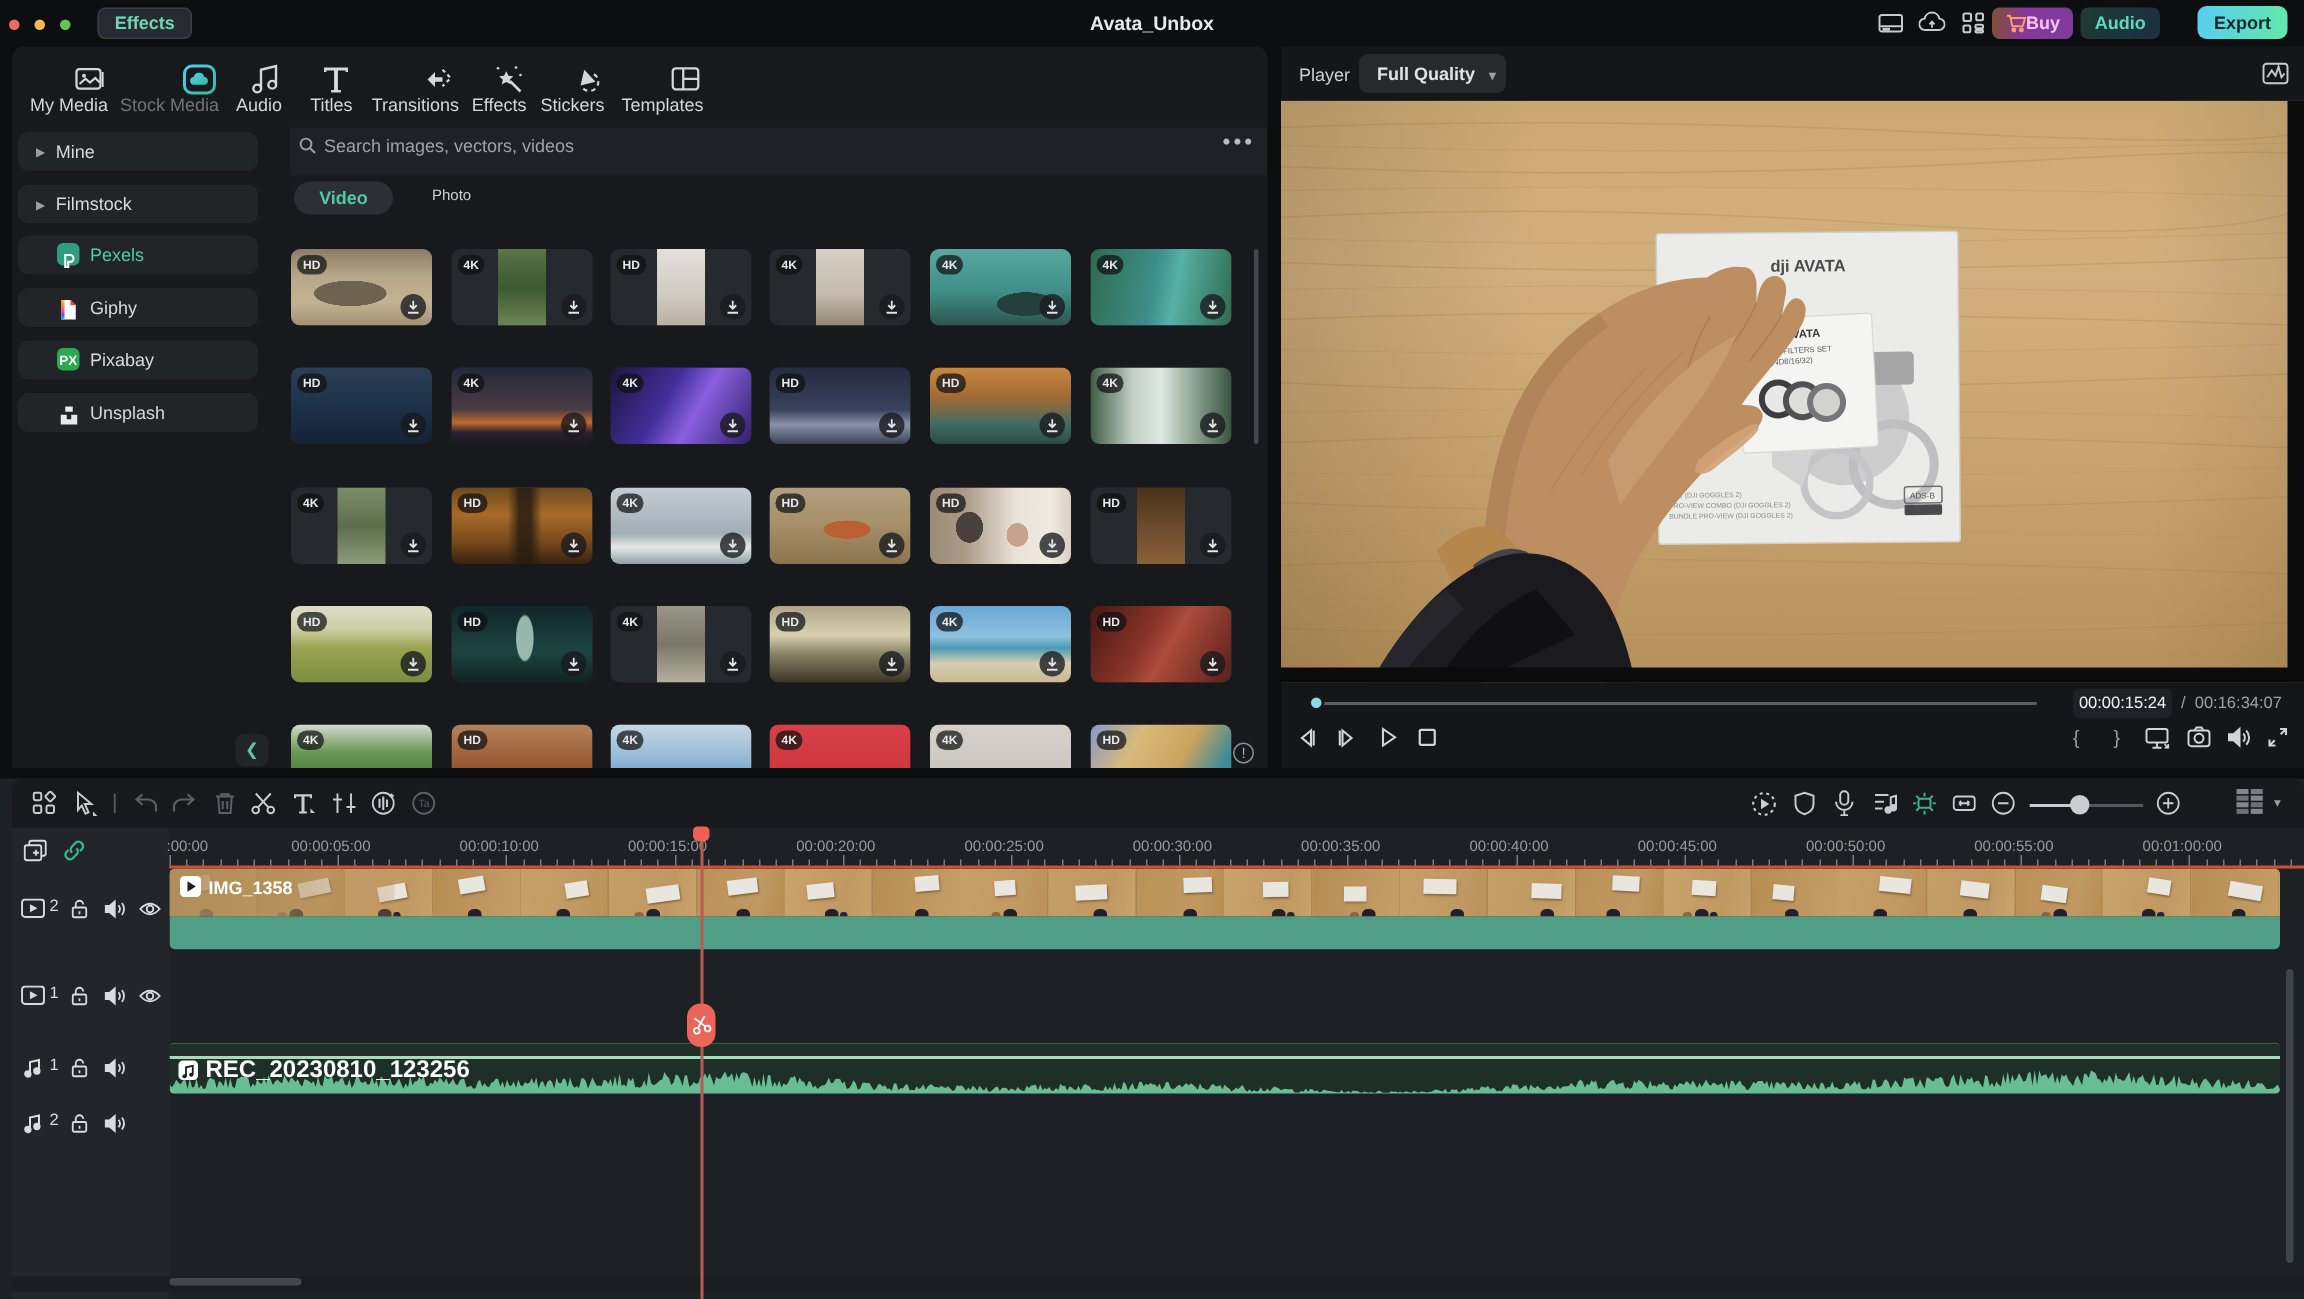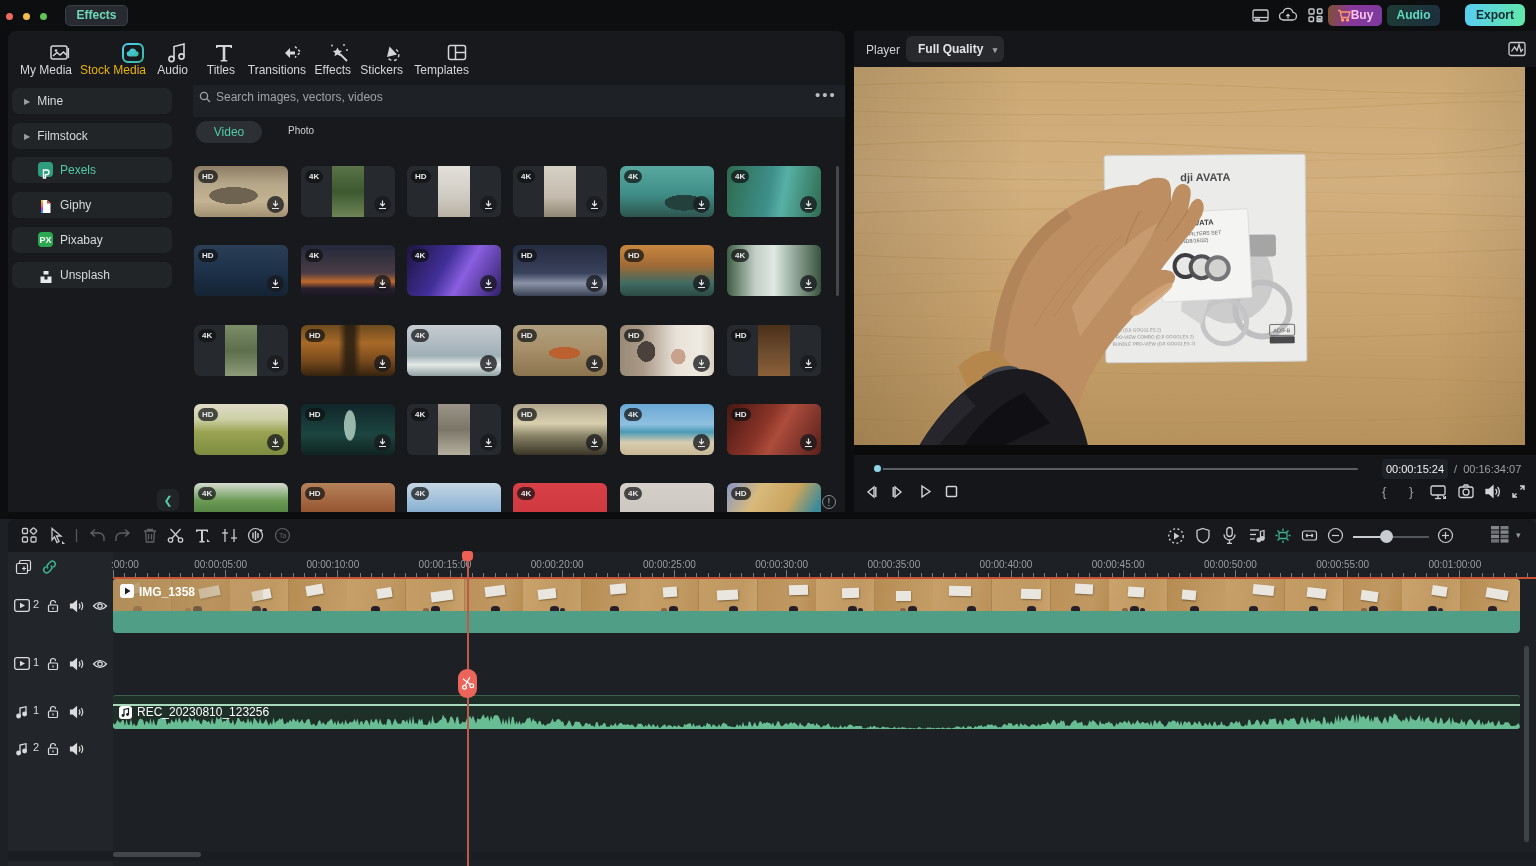--- a/index.html
+++ b/index.html
@@ -24,37 +24,37 @@
   color:#5fd9c0; font-size:12px; font-weight:bold; text-align:center; line-height:21px; }
 #exportbtn { position:absolute; left:1465px; top:4px; width:60px; height:22px; border-radius:6px;
   background:linear-gradient(100deg,#57cdf2,#62e8a8);
   color:#0e2a2e; font-size:12px; font-weight:bold; text-align:center; line-height:22px; }
 
 
 #leftpanel { position:absolute; left:8px; top:31px; width:837px; height:481px;
   background:#17191c; border-radius:8px 8px 0 0; overflow:hidden; }
 .tab { position:absolute; top:10px; text-align:right; color:#d4d6d9; font-size:12px; white-space:nowrap; }
 .tab .ic { height:22px; margin-bottom:0px; }
-.tab.sel { color:#eab308; }
+.tab.sel { color:#737373; }
 
 
 .pill { position:absolute; left:4px; width:160px; height:26px; background:#212528;
   border-radius:7px; color:#d7d9db; font-size:12px; line-height:26px; }
 .pill .arr { display:inline-block; margin:0 7px 0 12px; color:#9b9ea2; font-size:8px; vertical-align:1px;}
 .pill .lg { display:inline-block; width:15px; height:15px; border-radius:4px; margin:5px 7px 0 26px;
   vertical-align:top; text-align:center; }
 #collapse { position:absolute; left:149px; top:458px; width:22px; height:22px; border-radius:6px;
   background:#222528; color:#58c9a5; text-align:center; line-height:22px; font-size:11px; }
 
 
 #searchband { position:absolute; left:185px; top:54px; width:652px; height:32px; background:#1e2125; }
 #searchtxt { position:absolute; left:208px; top:59px; color:#9fa3a7; font-size:12px; }
 #dots { position:absolute; left:807px; top:55px; color:#b9bcbf; font-size:15px; letter-spacing:2px; }
 #videopill { position:absolute; left:188px; top:90px; width:66px; height:22px; background:#2c3034;
-  border-radius:11px; color:#4fcba5; font-size:12px; font-weight:normal; text-align:center; line-height:22px; }
+  border-radius:11px; color:#4fcba5; font-size:12px; font-weight:bold; text-align:center; line-height:22px; }
 #photolbl { position:absolute; left:280px; top:94px; color:#cdd0d3; font-size:10px; }
 
 .cell { position:absolute; width:94px; height:51px; background:#26292d; border-radius:6px; overflow:hidden; }
 .cell .img { position:absolute; inset:0; }
 .cell .port { position:absolute; top:0; bottom:0; left:31px; width:32px; }
 .badge { position:absolute; left:4px; top:4px; height:13px; padding:0 4px; border-radius:7px;
   background:rgba(15,16,18,0.72); color:#e8e9eb; font-size:8px; font-weight:bold; line-height:13px; z-index:3;}
 .dl { position:absolute; right:4px; bottom:4px; width:17px; height:17px; border-radius:50%;
   background:rgba(24,26,29,0.78); z-index:3; }
 .dl svg { position:absolute; left:3px; top:3px; }
@@ -85,32 +85,33 @@
 #playheadline { position:absolute; width:1.6px; top:33px; height:314px; background:#bd5a4c; z-index:8; }
 #playheadcap { position:absolute; top:32px; width:11px; height:10px; background:#ed6055; border-radius:3px 3px 4px 4px; z-index:9;}
 #scis { position:absolute; width:19px; height:29px; background:#ec655a; border-radius:9px; z-index:9; }
 #clip { position:absolute; left:113px; top:60px; width:1407px; height:54px; border-radius:4px; overflow:hidden; }
 #clipteal { position:absolute; left:0; top:32px; width:1407px; height:22px; background:#4f9e85; }
 #redline { position:absolute; left:113px; top:58px; width:1423px; height:2px; background:#cc5034; z-index:4;}
 #cliplabel { position:absolute; left:7px; top:5px; height:14px; color:#fff; font-weight:bold; font-size:12px; z-index:3;}
 #audioclip { position:absolute; left:113px; top:176px; width:1407px; height:34px; background:#1d2f27;
   border-radius:3px; border-top:1px solid #3f5f4d; overflow:hidden;}
 #audioline { position:absolute; left:0; top:8px; width:1407px; height:1.5px; background:#a8d8bd; }
-#audiolabel { position:absolute; left:6px; top:9px; color:#fff; font-weight:normal; font-size:12px; z-index:3;}
+#audiolabel { position:absolute; left:6px; top:9px; color:#fff; font-weight:bold; font-size:16px; z-index:3;}
 #vscroll { position:absolute; left:1524px; top:127px; width:5px; height:196px; background:#3f444b; border-radius:3px;}
 #hscroll { position:absolute; left:113px; top:333px; width:88px; height:5px; background:#43474c; border-radius:3px;}
 </style>
 </head>
 <body>
 <div id="stage">
 
 <div id="topbar">
   <div class="tl" style="left:6px;  background:#ee6a5f;"></div>
   <div class="tl" style="left:23px; background:#f5bd4f;"></div>
   <div class="tl" style="left:40px; background:#61c454;"></div>
+  <div id="apptitle">Avata_Unbox</div>
   <div id="importbtn">Effects</div>
   <svg class="topico" style="left:1252px" width="17" height="17" viewBox="0 0 17 17" fill="none" stroke="#c8cbce" stroke-width="1.3">
         <rect x="1" y="3" width="15" height="11" rx="1.5"></rect>
         <line x1="1.5" y1="10.5" x2="16" y2="10.5"></line>
         <rect x="3" y="11.5" width="5" height="2" fill="#c8cbce" stroke="none"></rect>
       </svg>
   <svg class="topico" style="left:1279px" width="18" height="17" viewBox="0 0 18 17" fill="none" stroke="#c8cbce" stroke-width="1.3">
         <path d="M4.5 13 a3.8 3.8 0 0 1 -0.4 -7.6 a5 5 0 0 1 9.8 0 a3.6 3.6 0 0 1 -0.5 7.6 z"></path>
         <path d="M9 11.5 v-4 M7.3 9.2 L9 7.4 l1.7 1.8" stroke-width="1.2"></path>
       </svg>

